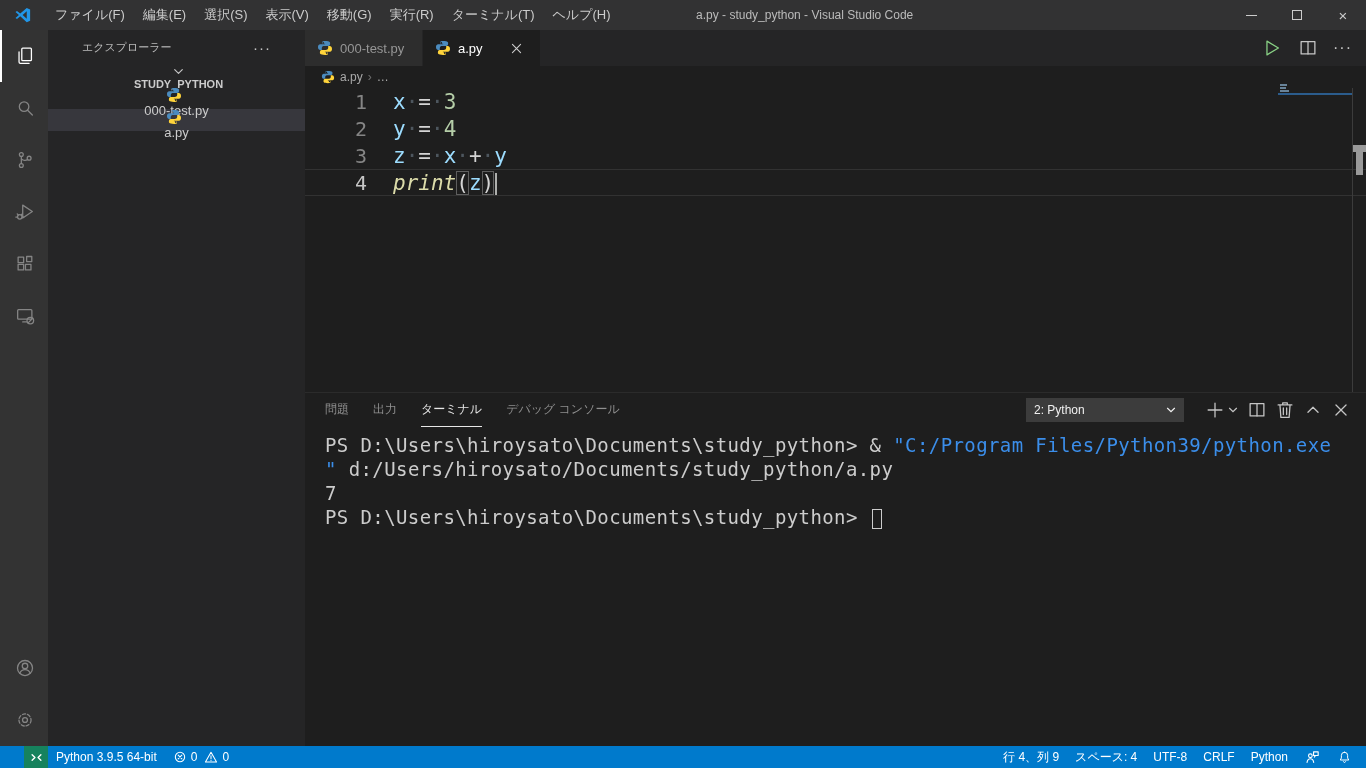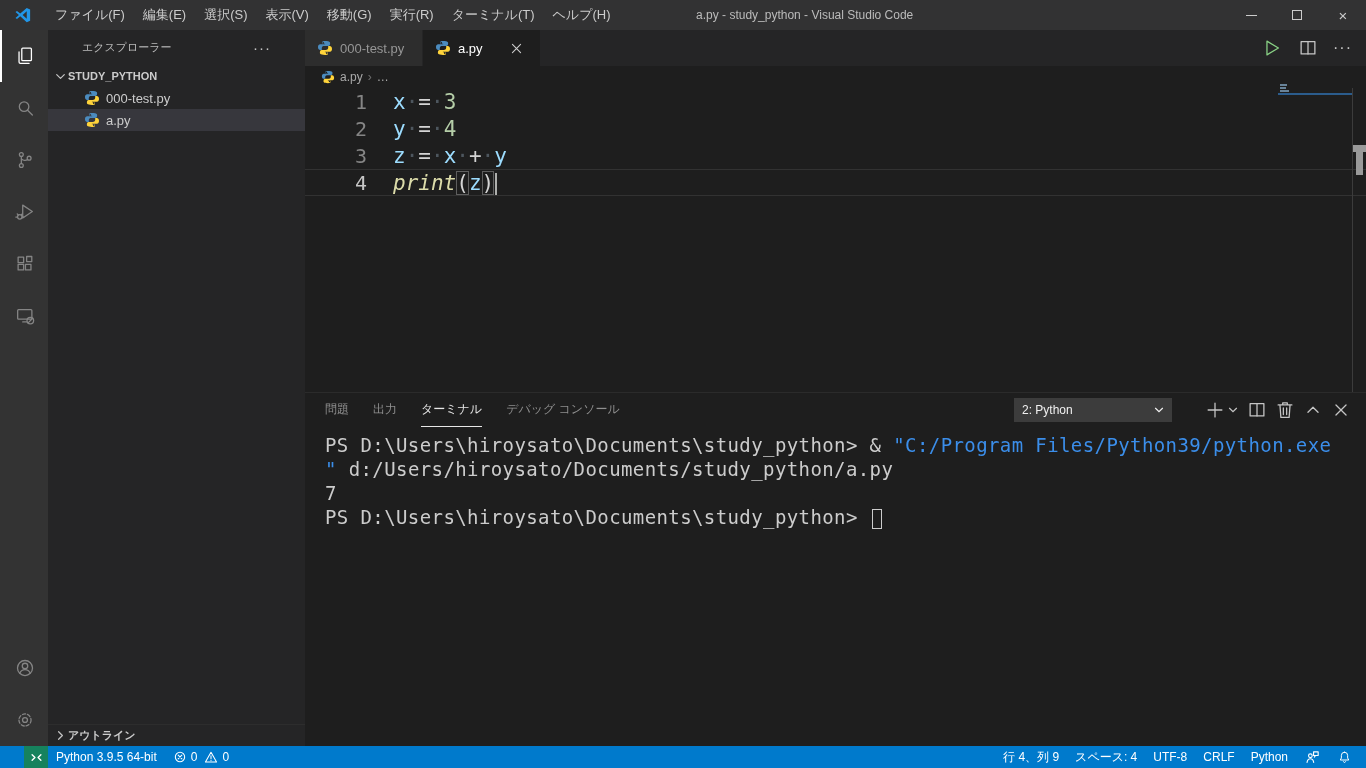--- a/index.html
+++ b/index.html
@@ -25,21 +25,21 @@
 
   .activitybar { width:48px; background:#333333; display:flex; flex-direction:column; }
   .ab-item { width:48px; height:52px; display:flex; align-items:center; justify-content:center;
     color:#858585; border-left:2px solid transparent; }
   .ab-item.active { color:#FFFFFF; border-left:2px solid #FFFFFF; }
   .ab-bottom { margin-top:auto; }
 
   .sidebar { width:257px; background:#252526; color:#CCCCCC; position:relative; }
   .sb-header { height:35px; display:flex; align-items:center; padding:0 34px; font-size:11px; color:#BBBBBB; }
   .sb-header .dots { margin-left:auto; font-size:15px; letter-spacing:1px; color:#C5C5C5; }
-  .tree-row { height:22px; display:flex; align-items:center; font-size:13px; cursor:default; }
+  .tree-row { height:22px; display:flex; align-items:center; font-size:13px; cursor:default;flex-direction:column; }
   .tree-row.selected { background:#37373D; }
   .tree-root { font-weight:bold; font-size:11px; padding-left:4px; }
   .tree-chev { width:16px; display:flex; justify-content:center; color:#C5C5C5; flex:none; }
   .tree-indent { width:36px; flex:none; }
   .tree-indent.small { width:20px; }
   .tree-ico { width:16px; height:16px; margin-right:6px; flex:none; }
   .sb-outline { position:absolute; bottom:0; left:0; width:257px; height:22px; display:flex;
     align-items:center; font-weight:bold; font-size:11px; border-top:1px solid #2D2D2D; padding-left:4px; }
 
   .editorgroup { flex:1; display:flex; flex-direction:column; min-width:0; background:#1E1E1E; }
@@ -80,21 +80,21 @@
   .overview-ruler { position:absolute; top:0; right:0; width:14px; height:304px; border-left:1px solid #3c3c3c; }
   .or-cursor-top { position:absolute; top:57px; left:0; width:14px; height:7px; background:#9a9a9a; }
   .or-cursor-bar { position:absolute; top:64px; left:3px; width:7px; height:23px; background:#9a9a9a; }
 
   
   .panel { flex:1; border-top:1px solid #2B2B2B; display:flex; flex-direction:column; background:#1E1E1E; }
   .panel-header { height:34px; display:flex; align-items:center; padding:0 14px 0 20px; }
   .panel-tab { margin-right:24px; font-size:12px; color:#8F8F8F; height:34px; display:flex; align-items:center;
     border-bottom:1px solid transparent; text-transform:uppercase0; }
   .panel-tab.active { color:#E7E7E7; border-bottom:1px solid #E7E7E7; }
-  .panel-right { margin-left:auto; display:flex; align-items:center; gap:24px; color:#C5C5C5; }
+  .panel-right { margin-left:auto; display:flex; align-items:center; gap:12px; color:#C5C5C5; }
   .term-select { width:158px; height:24px; background:#3C3C3C; color:#F0F0F0; font-size:12px;
     display:flex; align-items:center; padding:0 6px 0 8px; margin-right:8px; }
   .term-select .chev { margin-left:auto; }
   .panel-act { width:22px; height:22px; display:flex; align-items:center; justify-content:center; }
 
   .terminal { flex:1; padding:7px 0 0 20px; font-family:"DejaVu Sans Mono", monospace;
     font-size:19px; letter-spacing:0.4px; color:#CCCCCC; }
   .term-line { height:24px; white-space:pre; }
   .t-plain { color:#CCCCCC; }
   .t-string { color:#3B8EEA; }
@@ -252,30 +252,20 @@
           <span class="tree-chev"></span>
           <span class="tree-ico icon">
             <svg width="16" height="16" viewBox="0 0 16 16">
               <path fill="#4B8BBE" d="M7.9 1C4.9 1 5 2.3 5 2.3v1.5h3.1v.4H3.7S1 3.9 1 7c0 3.1 2.4 3 2.4 3h1.4V8.4S4.7 6 7.1 6H11s2.1 0 2.1-2V2.9S13.5 1 7.9 1zM6.2 2.1a.9.9 0 1 1 0 1.8.9.9 0 0 1 0-1.8z"></path>
               <path fill="#FFD43B" d="M8.1 15c3 0 2.9-1.3 2.9-1.3v-1.5H7.9v-.4h4.4S15 12.1 15 9c0-3.1-2.4-3-2.4-3h-1.4v1.6S11.3 10 8.9 10H5s-2.1 0-2.1 2v1.1S2.5 15 8.1 15zm1.7-1.1a.9.9 0 1 1 0-1.8.9.9 0 0 1 0 1.8z"></path>
             </svg>
           </span>
           <span>a.py</span>
         </div>
       </div>
-    <div class="sb-outline">
-      <span class="tree-chev icon" id="outline-chev">
-          <span class="icon ">
-            <svg width="13" height="13" viewBox="0 0 24 24" stroke="currentColor" stroke-width="2.2" fill="none" stroke-linecap="round" stroke-linejoin="round">
-              <path d="M8.5 5l7 7-7 7"></path>
-            </svg>
-          </span>
-        </span>
-      <span>アウトライン</span>
-    </div>
   </div>
 
   <div class="editorgroup">
 
     <div class="tabbar">
       <div id="tabs" style="display:flex">
           <div class="tab">
             <span class="tree-ico icon">
               <svg width="16" height="16" viewBox="0 0 16 16">
                 <path fill="#4B8BBE" d="M7.9 1C4.9 1 5 2.3 5 2.3v1.5h3.1v.4H3.7S1 3.9 1 7c0 3.1 2.4 3 2.4 3h1.4V8.4S4.7 6 7.1 6H11s2.1 0 2.1-2V2.9S13.5 1 7.9 1zM6.2 2.1a.9.9 0 1 1 0 1.8.9.9 0 0 1 0-1.8z"></path>

